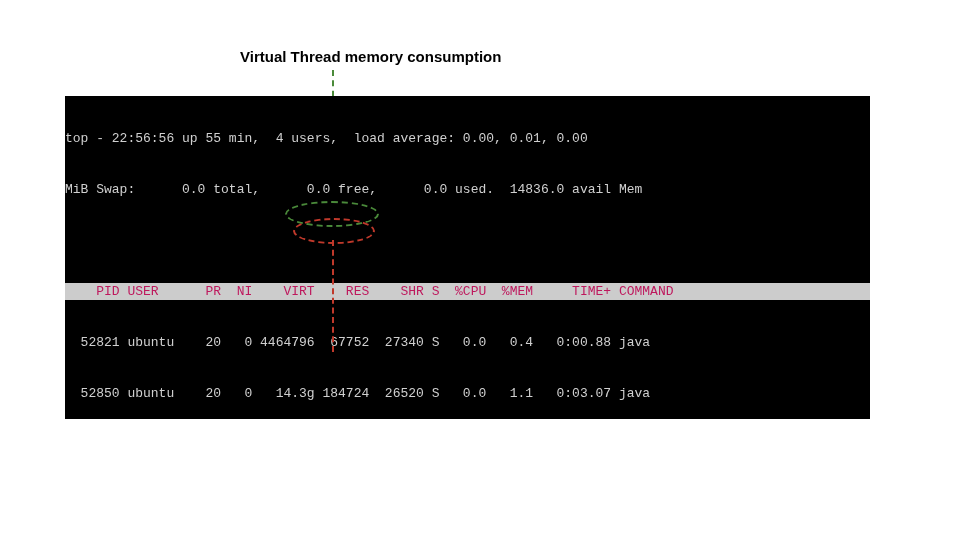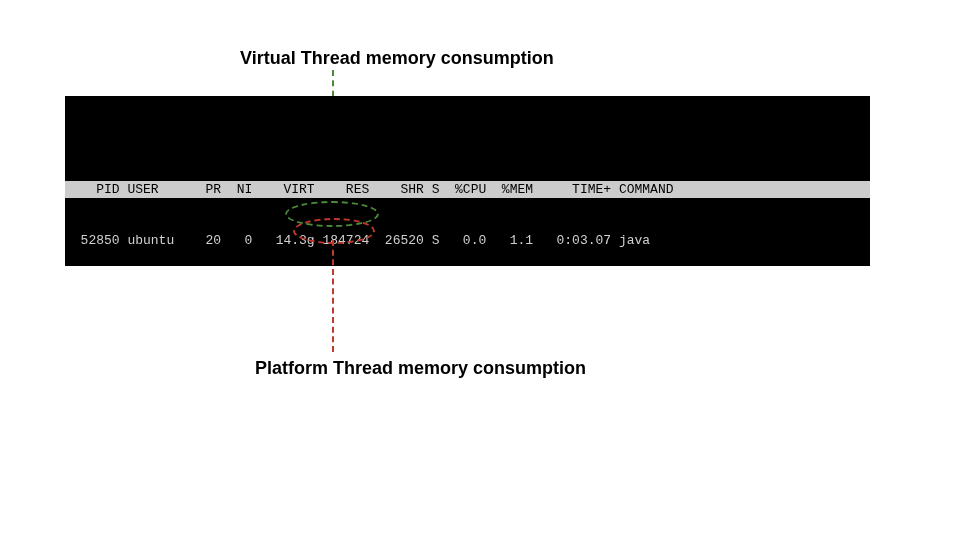--- a/index.html
+++ b/index.html
@@ -10,21 +10,21 @@
     background: #ffffff;
     font-family: Arial, Helvetica, sans-serif;
     position: relative;
     overflow: hidden;
   }
 
   
   .label {
     position: absolute;
     font-weight: bold;
-    font-size: 18px;
+    font-size: 15px;
     color: #000000;
     white-space: nowrap;
   }
   .label.top { top: 48px; left: 240px; }
   .label.bottom { top: 358px; left: 255px; }
 
   
   .terminal {
     position: absolute;
     top: 96px;
@@ -34,21 +34,21 @@
     font-family: "Courier New", Courier, monospace;
     font-size: 13px;
     line-height: 17px;
     color: #d0d0d0;
     padding: 0;
     white-space: pre;
     overflow: hidden;
   }
   .terminal .header-row {
     background: #cccccc;
-    color: #000000;
+    color: #be185d;
     display: block;
     font-family: Liberation Mono, monospace;
   }
   .terminal .line { display: block; }
 
   
   .dash-line {
     position: absolute;
     border-left: 2px dashed;
     width: 0;
@@ -89,22 +89,25 @@
   }
 </style>
 </head>
 <body>
 
 <div class="label top">Virtual Thread memory consumption</div>
 
 <div class="dash-line dash-green"></div>
 
 <div class="terminal">
+  <span class="line">top - 22:56:56 up 55 min,  4 users,  load average: 0.00, 0.01, 0.00</span>
+  <span class="line">MiB Swap:      0.0 total,      0.0 free,      0.0 used.  14836.0 avail Mem</span>
   <span class="line"> </span>
   <span class="header-row">    PID USER      PR  NI    VIRT    RES    SHR S  %CPU  %MEM     TIME+ COMMAND</span>
+  <span class="line">  52821 ubuntu    20   0 4464796  67752  27340 S   0.0   0.4   0:00.88 java</span>
   <span class="line">  52850 ubuntu    20   0   14.3g 184724  26520 S   0.0   1.1   0:03.07 java</span>
 </div>
 
 <div class="ellipse ellipse-green"></div>
 <div class="ellipse ellipse-red"></div>
 
 <div class="dash-line dash-red"></div>
 
 <div class="label bottom">Platform Thread memory consumption</div>
 

